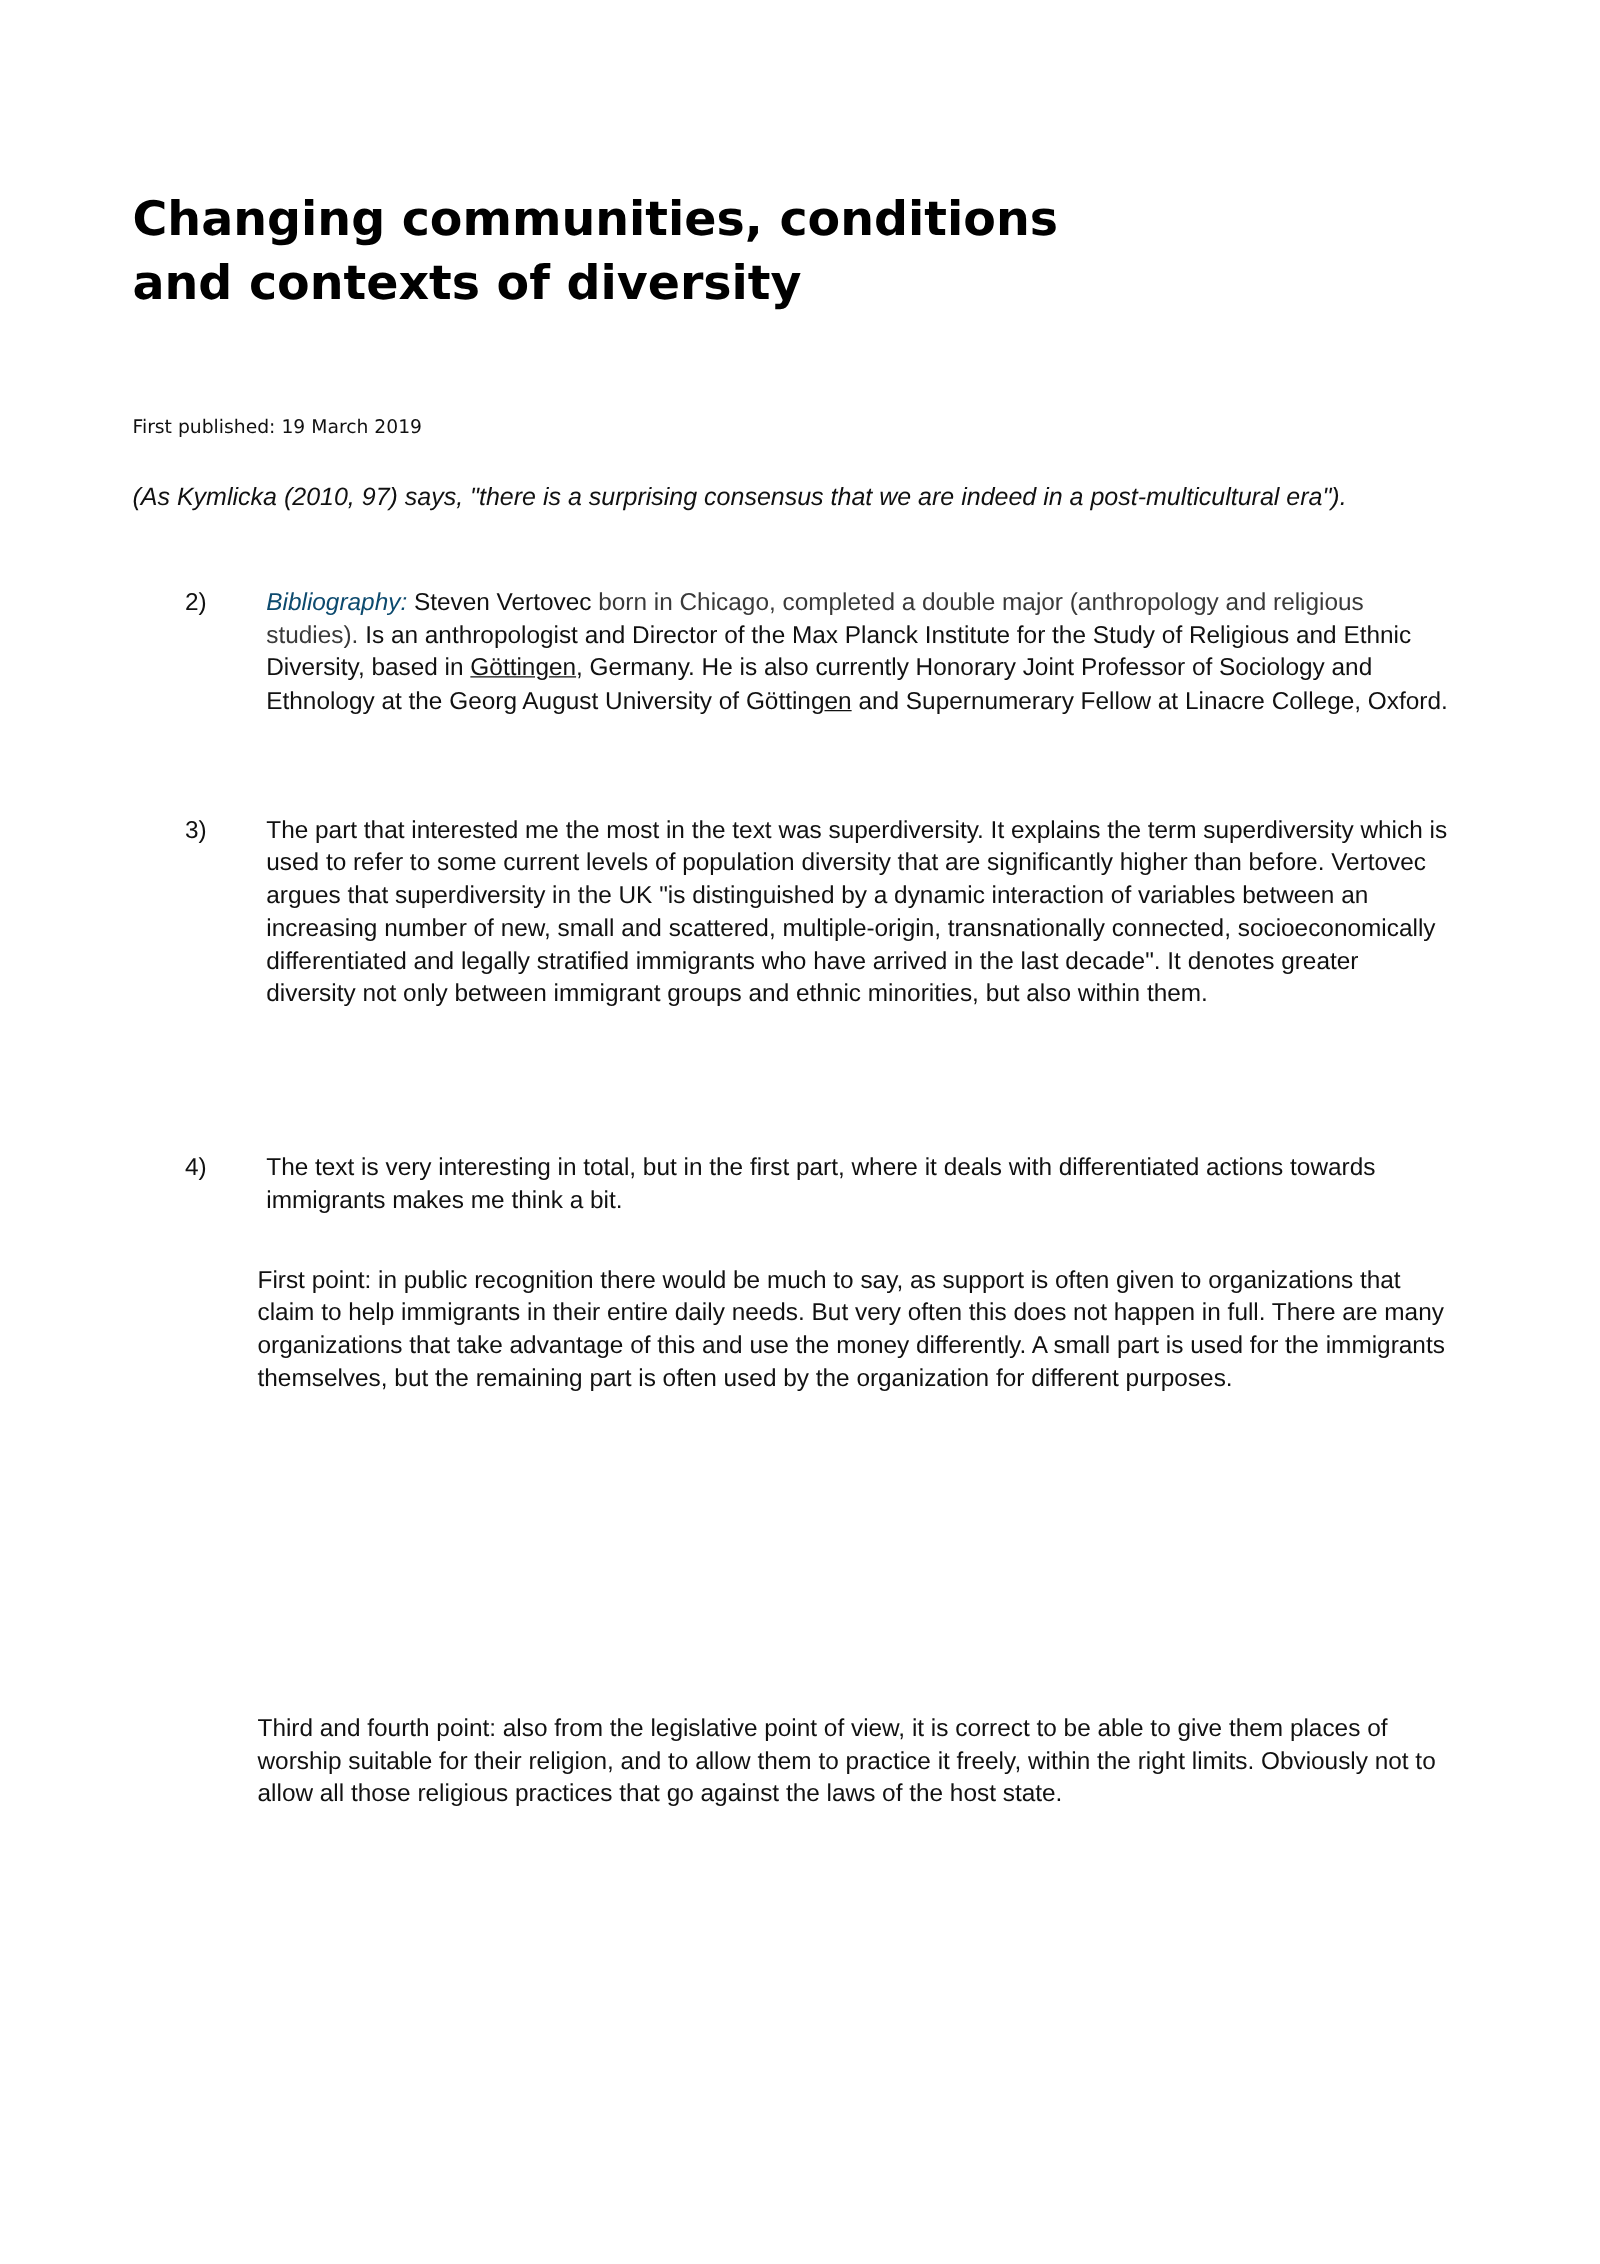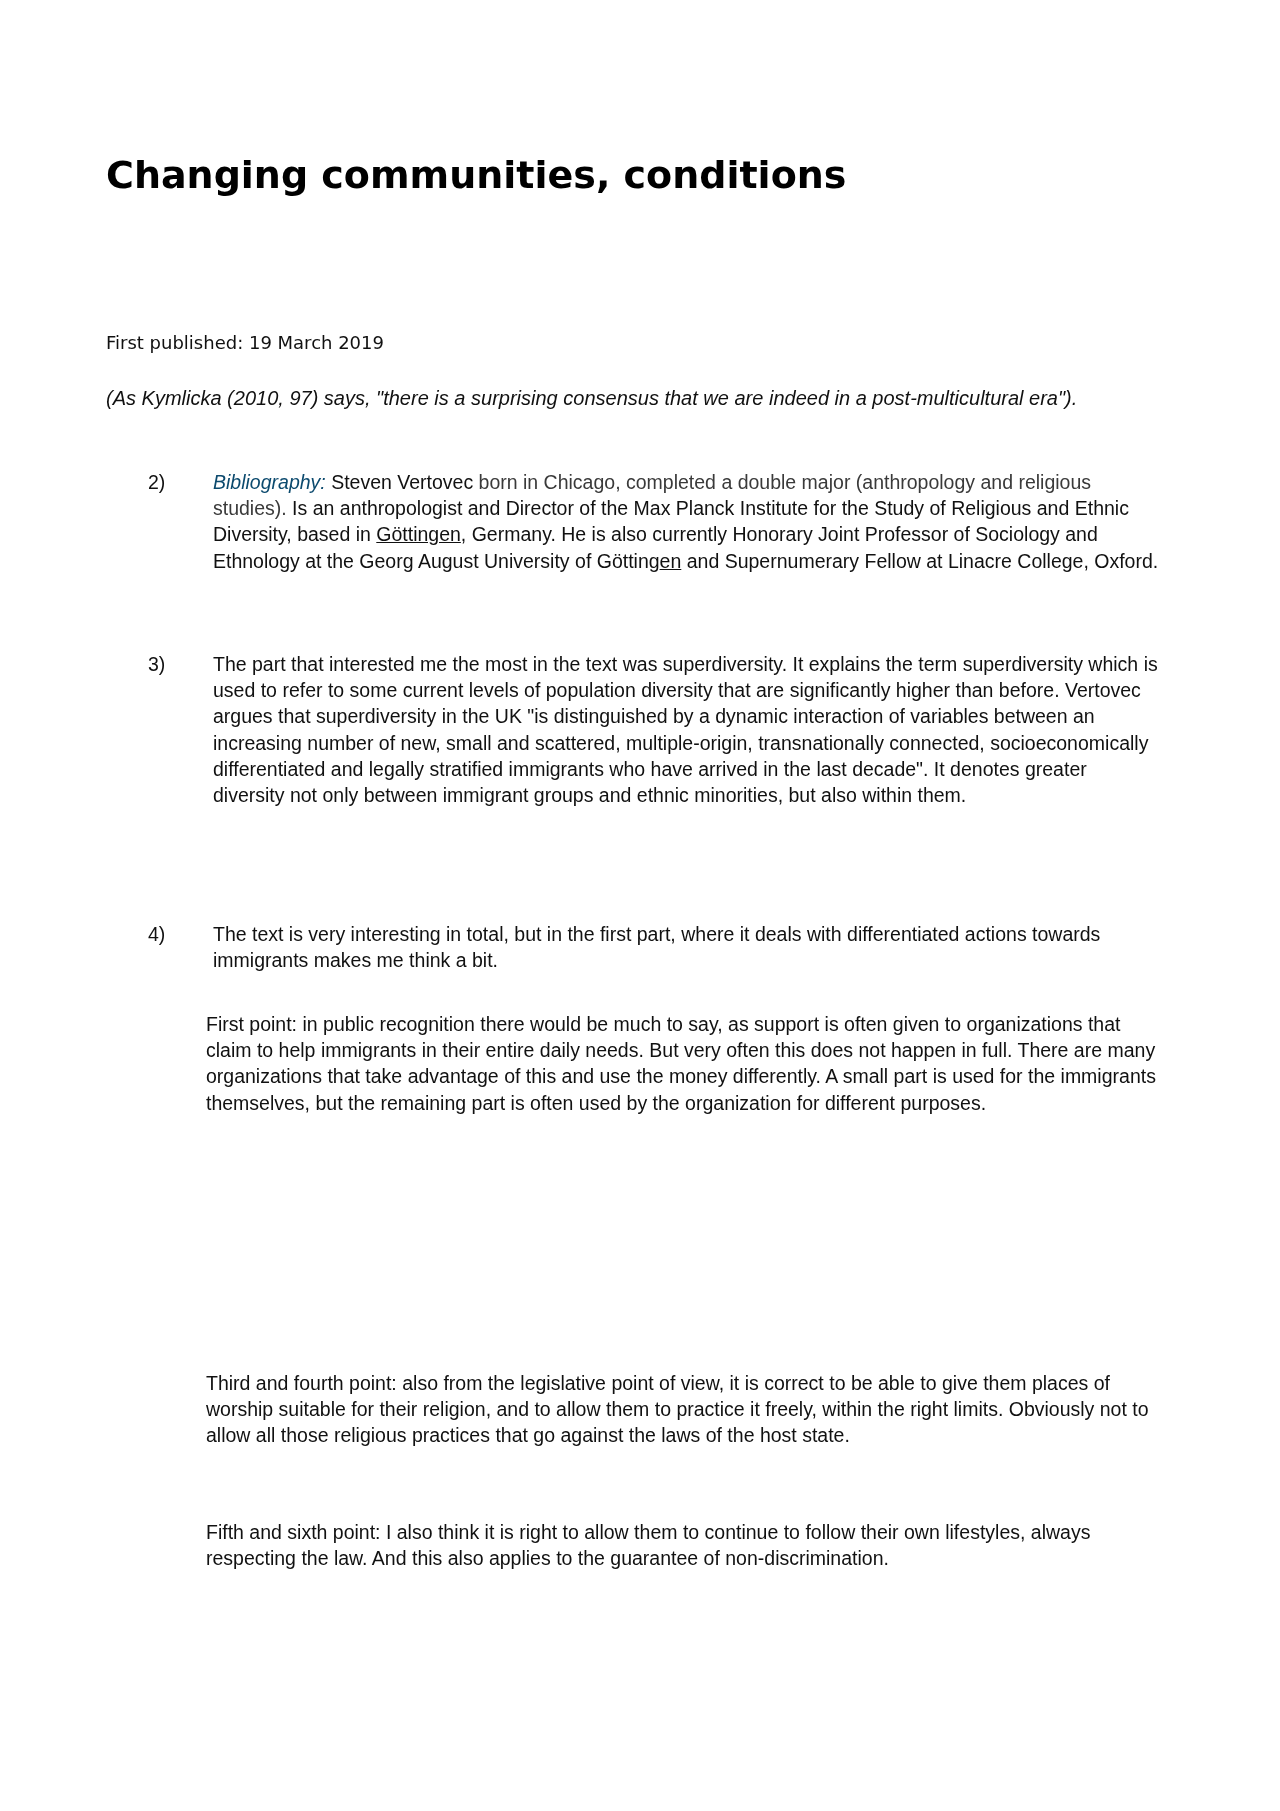--- a/index.html
+++ b/index.html
@@ -7,21 +7,21 @@
   .page { position: absolute; left: 0; top: 0; width: 1280px; height: 1811px; }
   .title {
     position: absolute; left: 106px; top: 150px; width: 900px;
     font-family: "DejaVu Sans", sans-serif; font-weight: bold;
     font-size: 38px; line-height: 51px; color: #000; margin: 0;
   }
   .title .line1 { display: block; padding-left: 42px; }
   .title .line { display: block; }
   .published {
     position: absolute; left: 106px; top: 332px;
-    font-family: "DejaVu Sans", sans-serif; font-size: 18px; color: #111; text-align: right;
+    font-family: "DejaVu Sans", sans-serif; font-size: 15px; color: #111; text-align: right;
   }
   .quote {
     position: absolute; left: 106px; top: 384px; width: 1000px;
     font-family: "Liberation Sans", sans-serif; font-style: italic;
     font-size: 20px; line-height: 29px; color: #111; margin: 0;
   }
   .item { position: absolute; left: 0; width: 1280px; font-family: "Liberation Sans", sans-serif; font-size: 19.5px; line-height: 26.2px; color: #111; }
   .item .num { position: absolute; left: 148px; top: 0; }
   .item .body { position: absolute; left: 213px; top: 0; width: 950px; margin: 0; }
   .gray { color: #3a3a3a; }
@@ -32,20 +32,21 @@
     font-family: "Liberation Sans", sans-serif; font-size: 19.5px; line-height: 26.2px; color: #111;
   }
 </style>
 </head>
 <body>
 
 <div class="page">
 
   <h1 class="title">
     <span class="line">Changing communities, conditions</span>
+    <span class="line">and contexts of diversity</span>
   </h1>
 
   <div class="published">First published: 19 March 2019</div>
 
   <p class="quote">(As Kymlicka (2010, 97) says, "there is a surprising consensus that we are indeed in a post-multicultural era").</p>
 
   <div class="item" style="top:469px;">
     <span class="num">2)</span>
     <p class="body"><span class="bold-it">Bibliography:</span><span> Steven Vertovec</span><span class="gray"> born in Chicago, completed a double major (anthropology and religious studies).</span><span> Is an anthropologist and Director of the Max Planck Institute for the Study of Religious and Ethnic Diversity, based in </span><span class="u">Göttingen</span><span>, Germany. He is also currently Honorary Joint Professor of Sociology and Ethnology at the Georg August University of </span><span>Götting</span><span class="u">en</span><span> and Supernumerary Fellow at Linacre College, Oxford.</span></p>
   </div>
@@ -60,15 +61,14 @@
     <p class="body">The text is very interesting in total, but in the first part, where it deals with differentiated actions towards immigrants makes me think a bit.</p>
   </div>
 
   <div class="point" style="top:1011px;">
     <div>First point: in public recognition there would be much to say, as support is often given to organizations that claim to help immigrants in their entire daily needs. But very often this does not happen in full. There are many organizations that take advantage of this and use the money differently. A small part is used for the immigrants themselves, but the remaining part is often used by the organization for different purposes.</div>
   </div>
 
 
   <p class="point" style="top:1370px;">Third and fourth point: also from the legislative point of view, it is correct to be able to give them places of worship suitable for their religion, and to allow them to practice it freely, within the right limits. Obviously not to allow all those religious practices that go against the laws of the host state.</p>
 
-  <p class="point" style="top:1519px;">Fifth and sixth point: I also think it is right to allow them to continue to follow their own lifestyles, always respecting the law. And this also applies to the guarantee of non-discrimination.</p>
 
 </div>
 
 </body></html>

